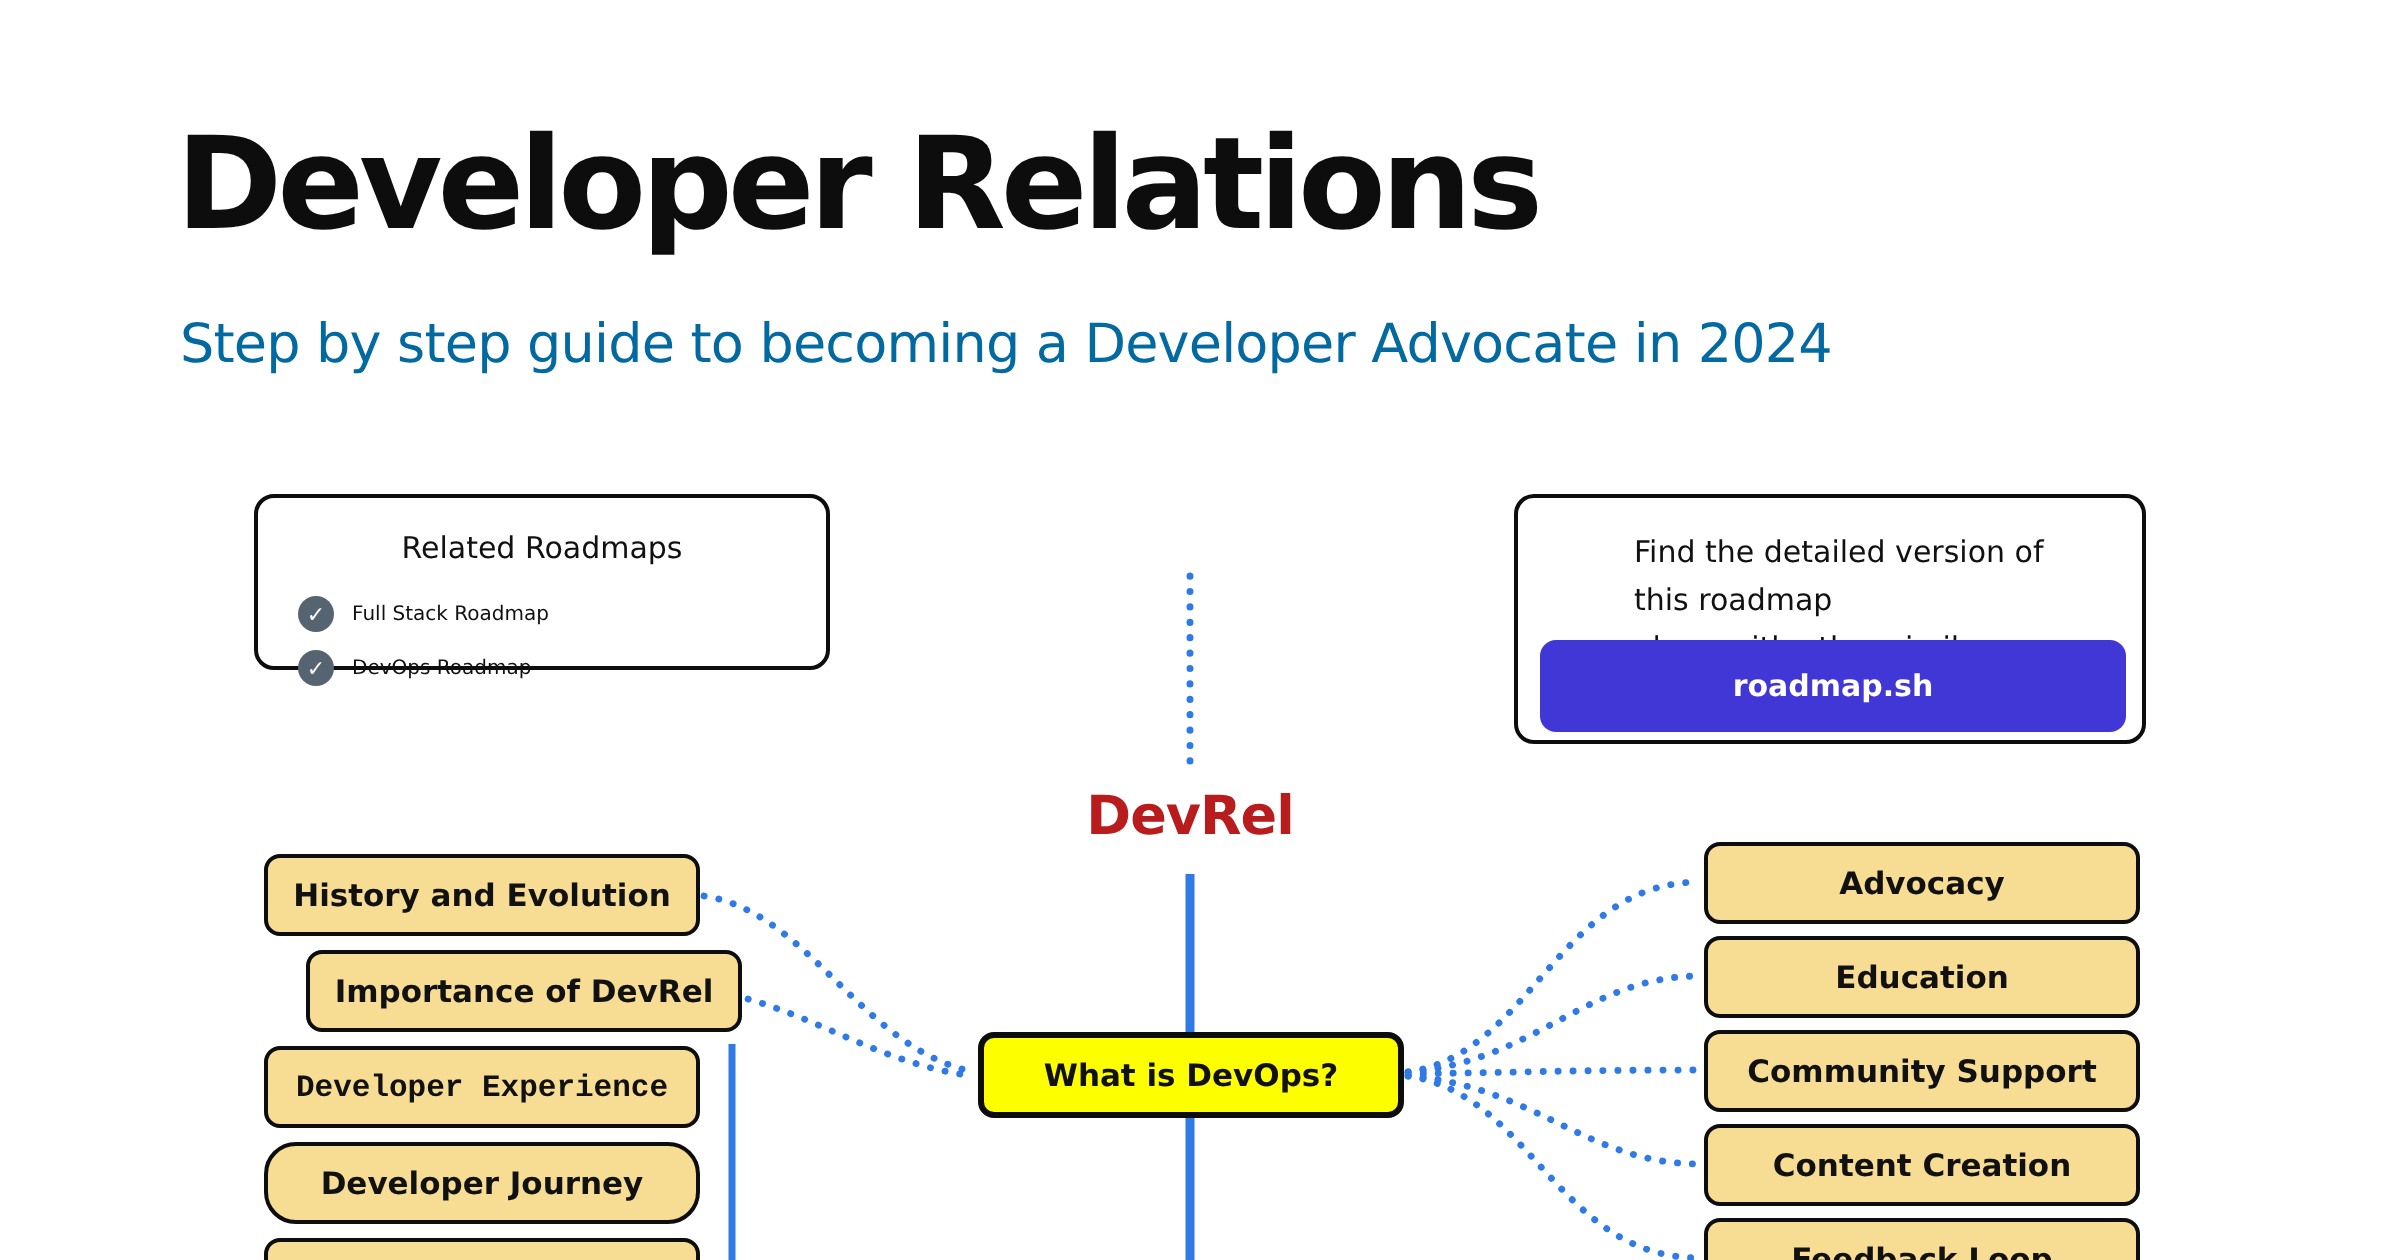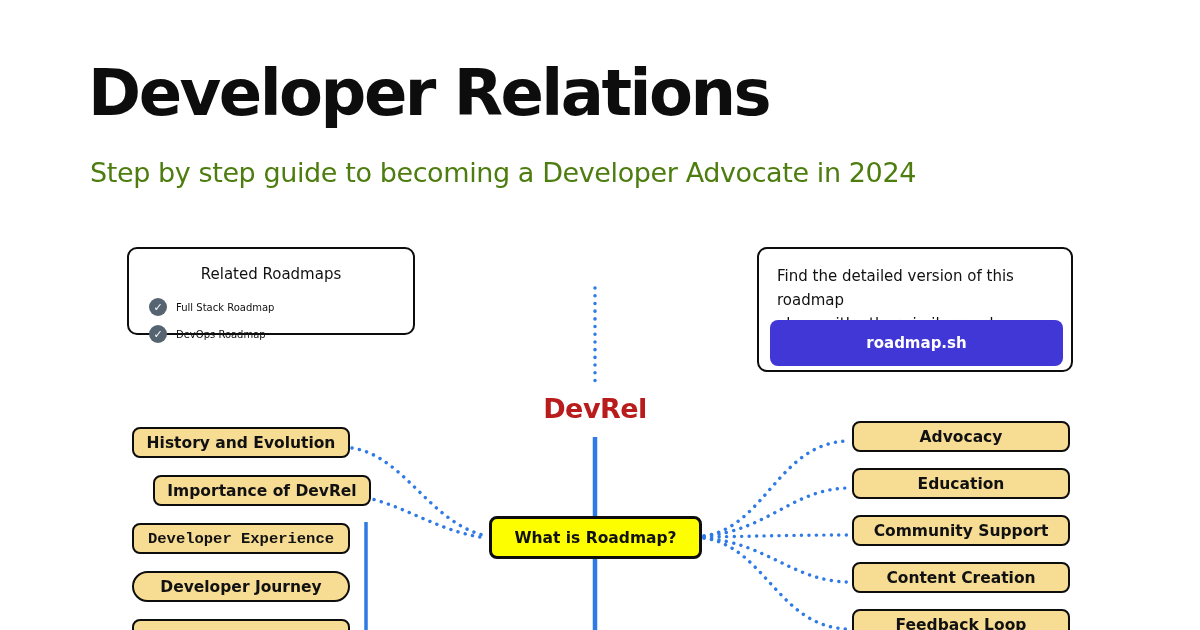--- a/index.html
+++ b/index.html
@@ -15,21 +15,21 @@
 
   
   .page-title {
     position: absolute; left: 88px; top: 56px;
     font-size: 64px; font-weight: 700; letter-spacing: -2.5px;
     color: #0d0d0d;
   }
   .page-subtitle {
     position: absolute; left: 90px; top: 157px;
     font-size: 27px; font-weight: 500; letter-spacing: -0.4px;
-    color: #4d7c0f;
+    color: #0369a1;
   }
 
   
   .card {
     position: absolute;
     background: #ffffff;
     border: 2px solid #0d0d0d;
     border-radius: 10px;
   }
   .related-card { left: 127px; top: 247px; width: 288px; height: 88px; padding: 16px 20px; text-align: center; }
@@ -38,21 +38,21 @@
   .related-item { display: flex; align-items: center; gap: 9px; margin-bottom: 9px; cursor: pointer; }
   .check-circle {
     width: 18px; height: 18px; border-radius: 50%;
     background: #566472; color: #ffffff;
     display: flex; align-items: center; justify-content: center;
     font-size: 11px; line-height: 1; flex: 0 0 auto;
   }
   .related-label { font-size: 10px; font-weight: 500; color: #111; }
 
   .promo-card { left: 757px; top: 247px; width: 316px; height: 125px; padding: 15px 18px 0 18px; }
-  .promo-text { font-size: 15px; font-weight: 500; color: #111; line-height: 24px; }
+  .promo-text { font-size: 15px; font-weight: 500; color: #111; line-height: 24px; margin-left: 40px; }
   .promo-button {
     position: absolute; left: 11px; top: 71px;
     width: 293px; height: 46px;
     background: #4136d6; border: none; border-radius: 8px;
     color: #ffffff; font-size: 15px; font-weight: 700;
     font-family: inherit; cursor: pointer;
     display: flex; align-items: center; justify-content: center;
   }
 
   
@@ -62,21 +62,21 @@
     position: absolute; left: 495px; top: 393px; width: 200px;
     text-align: center; font-size: 27px; font-weight: 600; letter-spacing: -0.5px;
     color: #b91c1c; z-index: 2;
   }
 
   .node {
     position: absolute; z-index: 2;
     display: flex; align-items: center; justify-content: center;
     background: #f7dc94;
     border: 2px solid #0d0d0d; border-radius: 8px;
-    width: 218px; height: 31px;
+    width: 218px; height: 41px;
     font-size: 15.5px; font-weight: 600; color: #111;
     cursor: pointer;
   }
   .node.center {
     left: 489px; top: 516px; width: 213px; height: 43px;
     background: #fdff00; border-width: 3px;
   }
   .lnode { left: 132px; }
   .rnode { left: 852px; }
   .l0 { top: 427px; } .l1 { top: 475px; margin-left: 21px; } .l2 { top: 523px; font-family: Liberation Mono, monospace; } .l3 { top: 571px; border-radius: 16px; } .l4 { top: 619px; }
@@ -125,21 +125,21 @@
 <div class="card promo-card">
   <div class="promo-text">
     <span>Find the detailed version of this roadmap</span><br>
     <span>along with other similar roadmaps</span>
   </div>
   <button class="promo-button">roadmap.sh</button>
 </div>
 
 <div class="root-label">DevRel</div>
 
-<div class="node center">What is Roadmap?</div>
+<div class="node center">What is DevOps?</div>
 
 <div class="node lnode l0">History and Evolution</div>
 <div class="node lnode l1">Importance of DevRel</div>
 <div class="node lnode l2">Developer Experience</div>
 <div class="node lnode l3">Developer Journey</div>
 <div class="node lnode l4"></div>
 
 <div class="node rnode r0">Advocacy</div>
 <div class="node rnode r1">Education</div>
 <div class="node rnode r2">Community Support</div>

